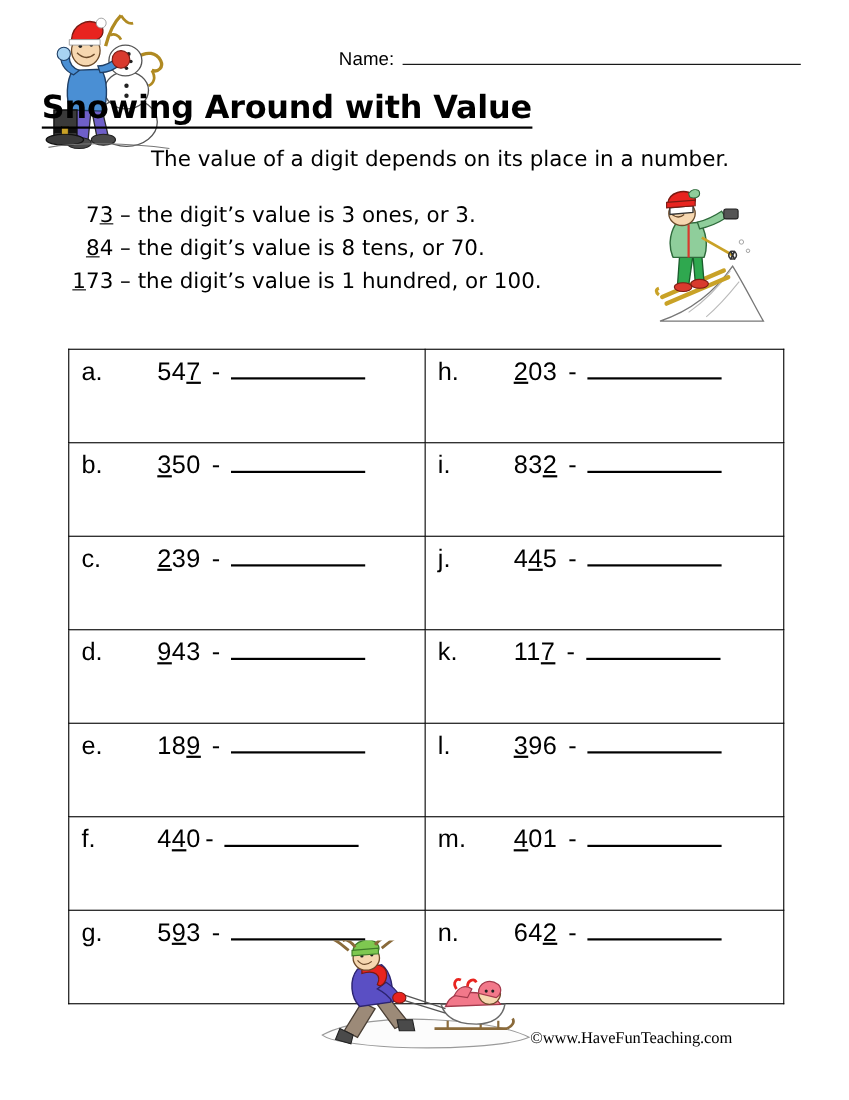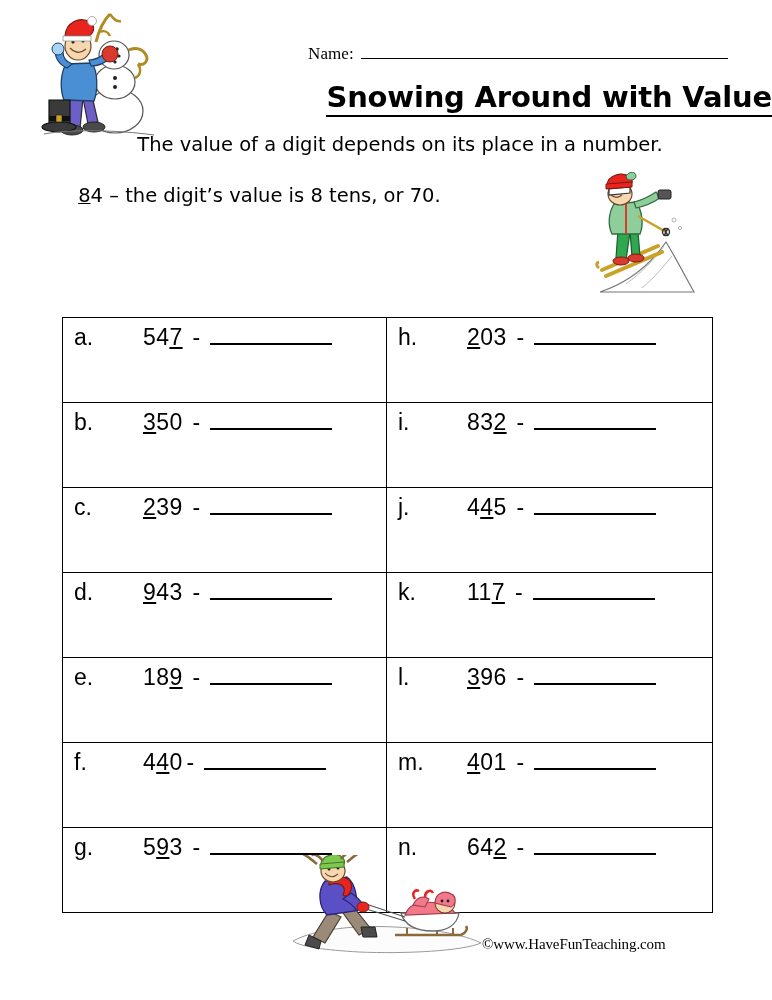--- a/index.html
+++ b/index.html
@@ -21,37 +21,37 @@
   .name-row {
     position: absolute;
     left: 308px;
     top: 44px;
     width: 420px;
     display: flex;
     align-items: baseline;
   }
   .name-label {
     font-size: 17px;
-    font-family: Liberation Serif, serif;
+    font-family: Liberation Sans, sans-serif;
     white-space: nowrap;
     letter-spacing: 0.1px;
   }
   .name-line {
     flex: 1;
     margin-left: 7px;
     border-bottom: 1.6px solid #000;
     height: 13px;
   }
 
   .page-title {
     position: absolute;
     left: 0;
     right: 0;
     top: 80px;
-    text-align: right;
+    text-align: left;
     padding-left: 38px;
     font-family: "DejaVu Sans", sans-serif;
     font-size: 29px;
     font-weight: bold;
     letter-spacing: -0.2px;
   }
   .page-title span.t {
     border-bottom: 2.6px solid #000;
     padding-bottom: 1px;
   }
@@ -374,21 +374,23 @@
 <div class="name-row">
   <span class="name-label">Name:</span>
   <span class="name-line"></span>
 </div>
 
 <div class="page-title"><span class="t">Snowing Around with Value</span></div>
 
 <div class="intro-line">The value of a digit depends on its place in a number.</div>
 
 <div class="examples">
+  <span class="ex-row"><span class="ex-num"><span>7</span><span class="u">3</span><span></span></span><span> – the digit’s value is 3 ones, or 3.</span></span>
   <span class="ex-row"><span class="ex-num"><span></span><span class="u">8</span><span>4</span></span><span> – the digit’s value is 8 tens, or 70.</span></span>
+  <span class="ex-row"><span class="ex-num"><span></span><span class="u">1</span><span>73</span></span><span> – the digit’s value is 1 hundred, or 100.</span></span>
 </div>
 
 <svg class="clip" style="left:285px; top:855px;" width="230" height="105" viewBox="0 0 230 105">
 
   <path d="M8 86 C30 74 70 70 110 72 C150 74 180 80 196 88 C178 96 120 99 74 97 C40 95 16 92 8 86 Z" fill="#fcfcfc" stroke="#9a9a9a" stroke-width="1"></path>
 
   <path d="M110 80 L176 80" stroke="#8a6a3a" stroke-width="2.5" fill="none"></path>
   <path d="M176 80 C181 78 183 74 181 71" stroke="#8a6a3a" stroke-width="2.5" fill="none"></path>
   <path d="M122 73 L122 80 M152 73 L152 80 M168 73 L168 80" stroke="#8a6a3a" stroke-width="2"></path>
 

